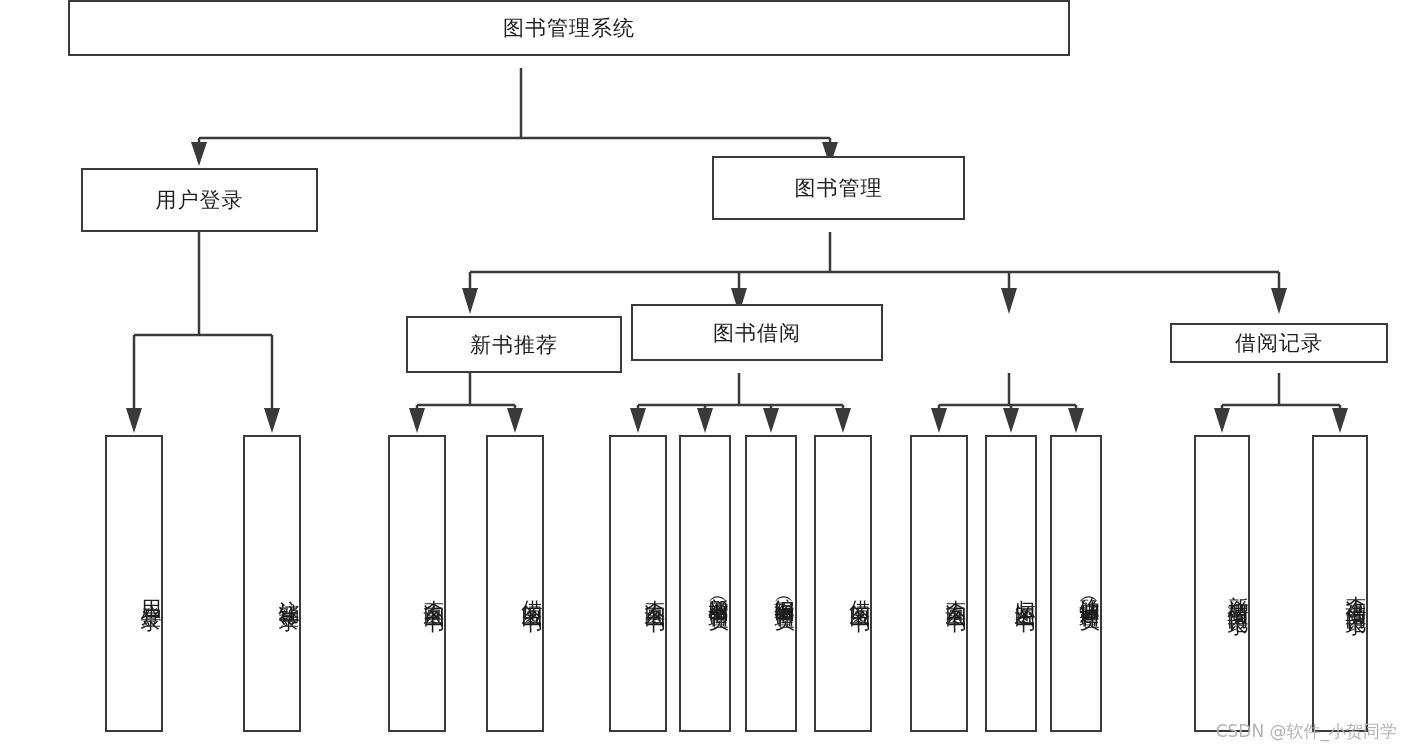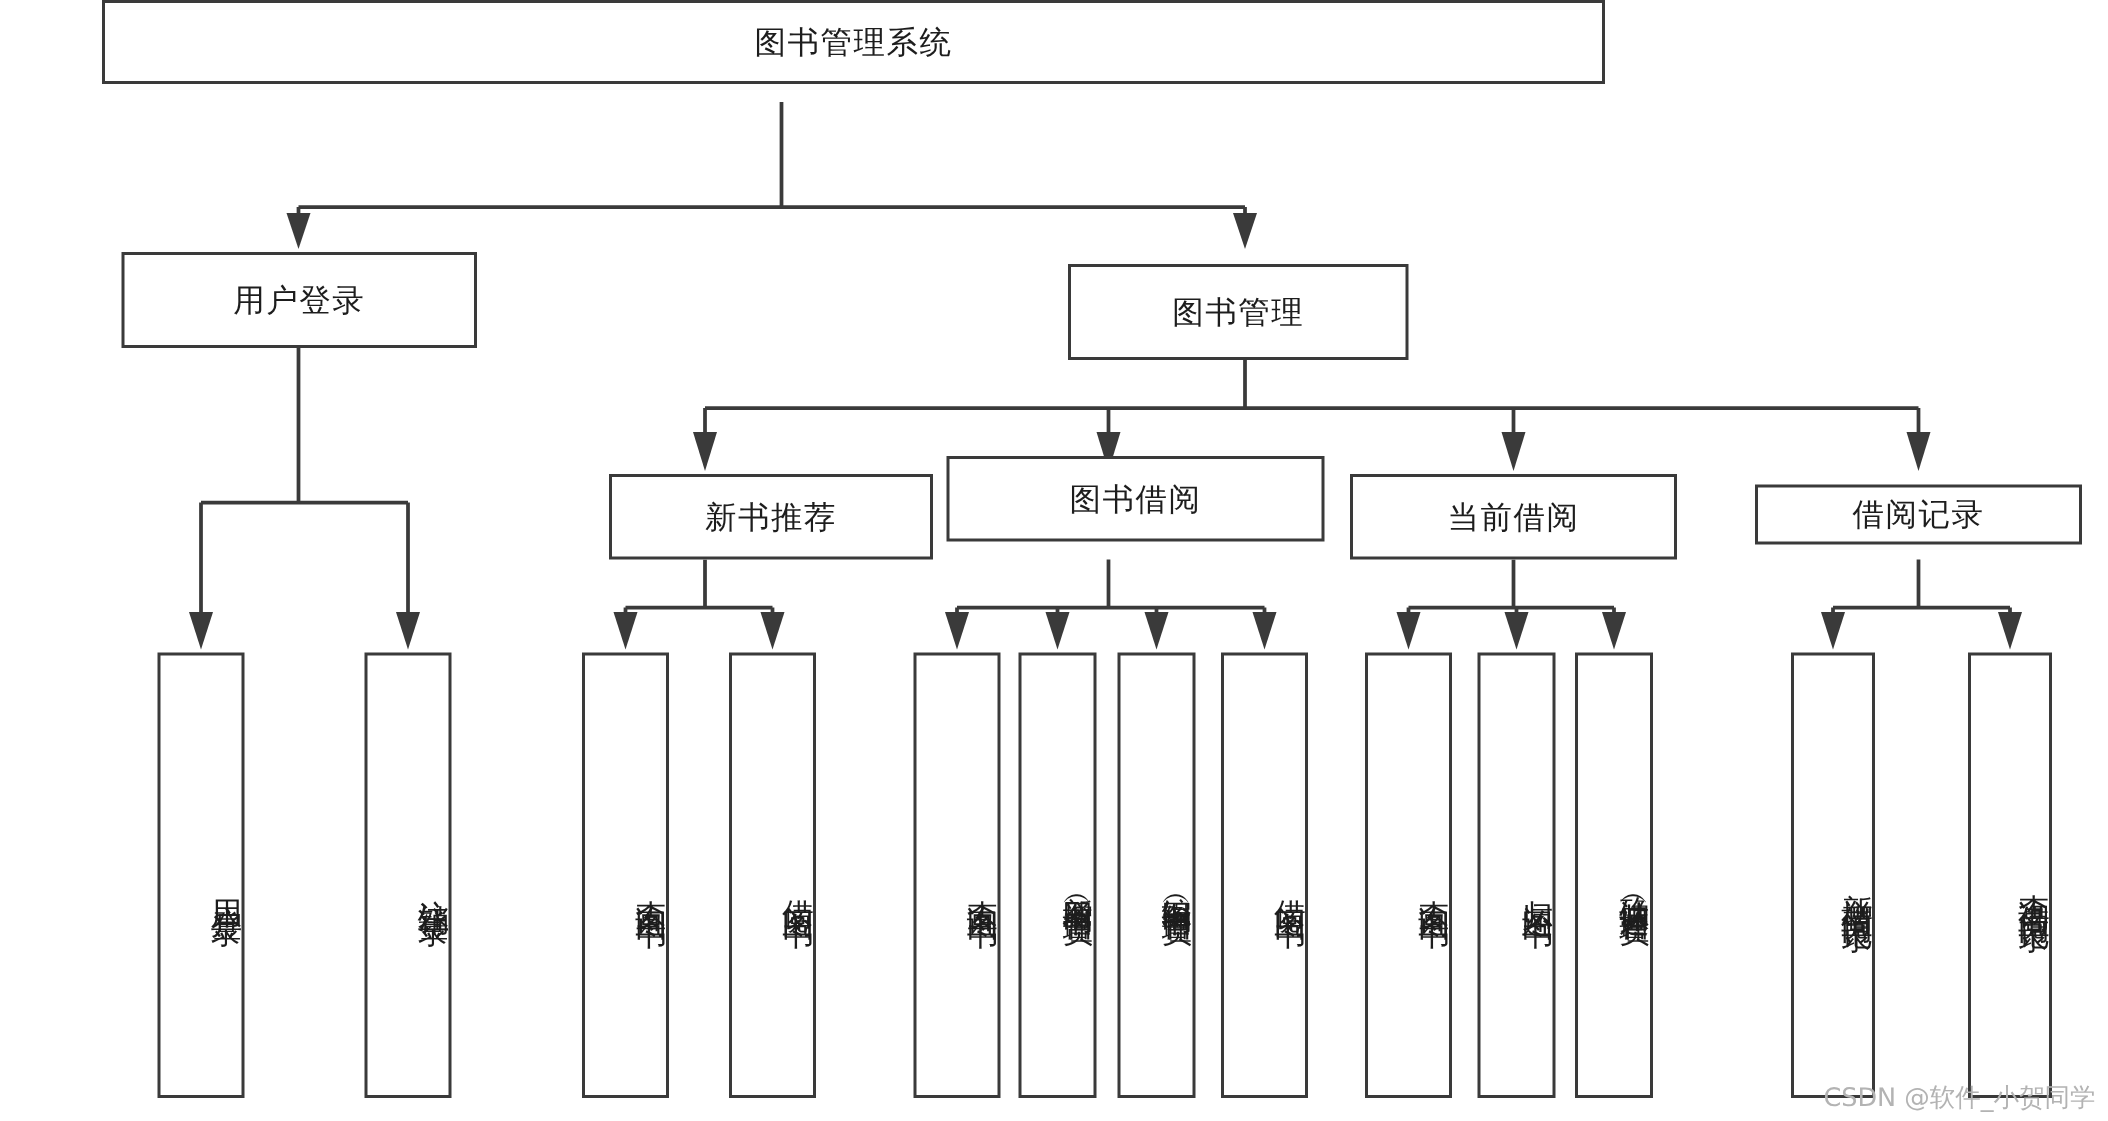--- a/index.html
+++ b/index.html
@@ -142,25 +142,24 @@
     <path class="edge-line" d="M 1222 405 L 1340 405"></path>
     <path class="edge-line" d="M 1222 405 L 1222 412"></path>
     <path class="edge-line" d="M 1340 405 L 1340 412"></path>
     <polygon class="arrow-head" points="1214,408 1230,408 1222,433"></polygon>
     <polygon class="arrow-head" points="1332,408 1348,408 1340,433"></polygon>
   </svg>
 
   <div class="node node-h" style="left: 20px; top: 0; width: 1002px; height: 56px; margin-left: 48px;">图书管理系统</div>
 
   <div class="node node-h" style="left: 81px; top: 168px; width: 237px; height: 64px;">用户登录</div>
-  <div class="node node-h" style="left: 712px; top: 176px; width: 227px; height: 64px;">图书管理</div>
+  <div class="node node-h" style="left: 712px; top: 156px; width: 253px; height: 64px;">图书管理</div>
 
   <div class="node node-h" style="left: 362px; top: 316px; width: 216px; height: 57px; margin-left: 44px;">新书推荐</div>
   <div class="node node-h" style="left: 631px; top: 304px; width: 252px; height: 57px;">图书借阅</div>
-  <div class="node node-h" style="left: 900px; top: 316px; width: 218px; height: 57px;">当前借阅</div>
   <div class="node node-h" style="left: 1170px; top: 323px; width: 218px; height: 40px;">借阅记录</div>
 
   <div class="node node-v" style="left: 105px; top: 435px; width: 58px; height: 297px;">用户登录</div>
   <div class="node node-v" style="left: 243px; top: 435px; width: 58px; height: 297px;">注销登录</div>
   <div class="node node-v" style="left: 388px; top: 435px; width: 58px; height: 297px;">查询图书</div>
   <div class="node node-v" style="left: 486px; top: 435px; width: 58px; height: 297px;">借阅图书</div>
   <div class="node node-v" style="left: 609px; top: 435px; width: 58px; height: 297px;">查询图书</div>
   <div class="node node-v tall" style="left: 679px; top: 435px; width: 52px; height: 297px;">新增图书（管理员）</div>
   <div class="node node-v tall" style="left: 745px; top: 435px; width: 52px; height: 297px;">编辑图书（管理员）</div>
   <div class="node node-v" style="left: 814px; top: 435px; width: 58px; height: 297px;">借阅图书</div>

